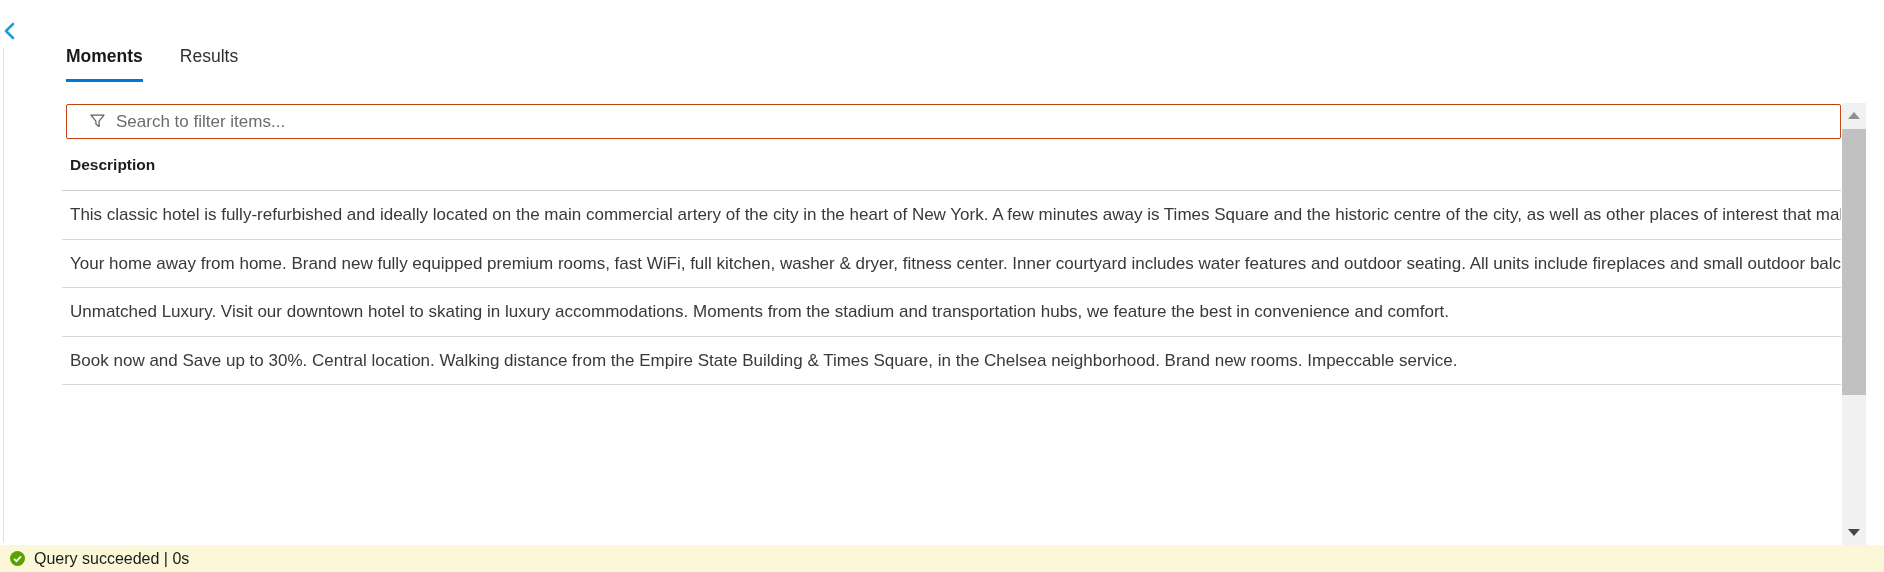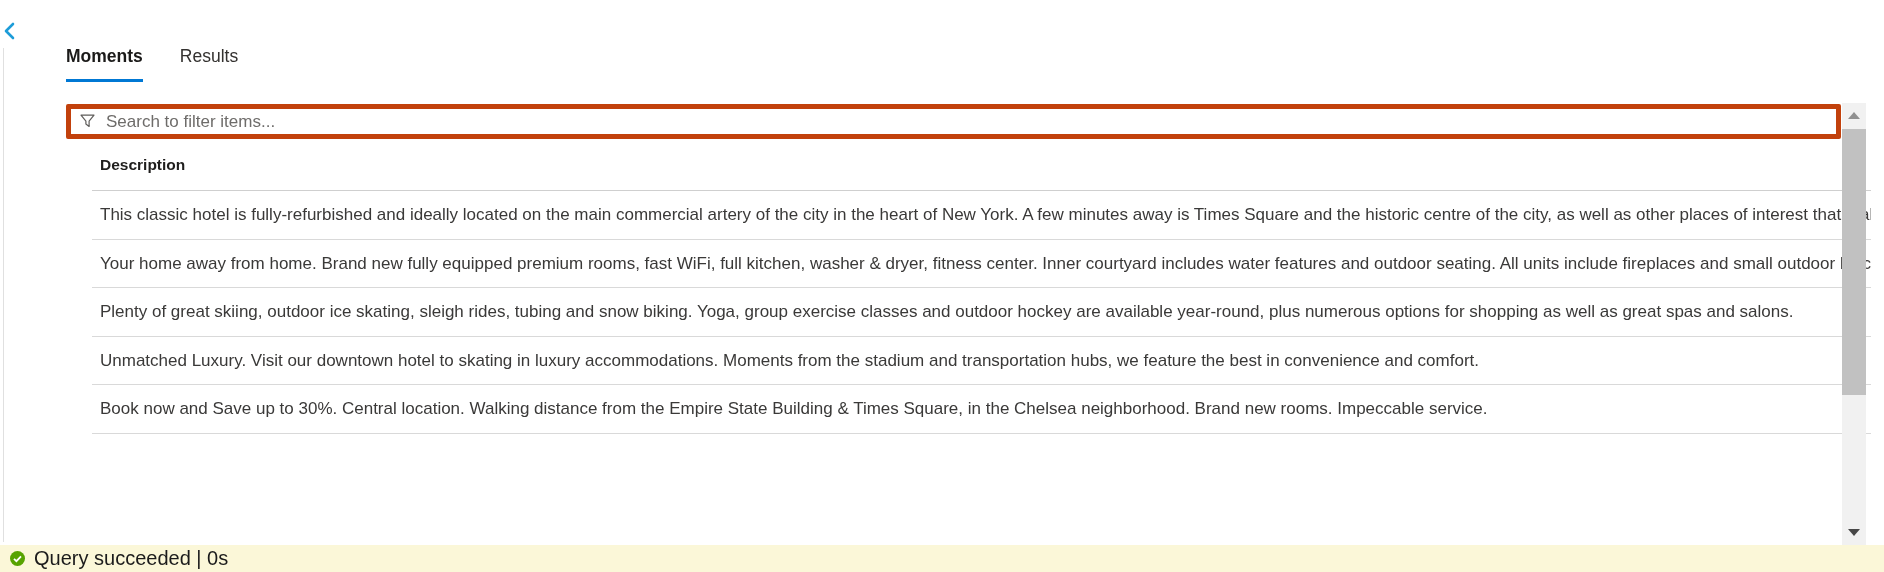--- a/index.html
+++ b/index.html
@@ -12,47 +12,47 @@
   .panel-left-border{position:absolute;left:3px;top:48px;width:1px;height:494px;background:#e0e0e0;}
 
   
   .tabs{position:absolute;left:66px;top:44px;display:flex;gap:37px;}
   .tab{font-size:17.5px;line-height:24px;color:#33312f;padding-bottom:11px;
        border-bottom:3px solid transparent;cursor:pointer;}
   .tab.active{font-weight:700;color:#1b1a19;border-bottom-color:#0078d4;}
 
   
   .searchbox{position:absolute;left:66px;top:104px;width:1775px;height:35px;
-    box-sizing:border-box;border:5px solid #c2410c;border-radius:2px;background:#fff;
-    display:flex;align-items:center;padding:0 8px;}
+    box-sizing:border-box;border:1px solid #c2410c;border-radius:2px;background:#fff;
+    display:flex;align-items:center;padding:0 22px;}
   .searchbox .funnel{flex:0 0 auto;margin-top:1px;}
   .searchbox input{flex:1;border:none;outline:none;background:transparent;
     font-family:inherit;font-size:17px;color:#444;margin-left:8px;}
   .searchbox input::placeholder{color:#6e6c6a;opacity:1;}
 
   
-  .grid{position:absolute;left:62px;top:139px;width:1779px;margin-left:30px;}
+  .grid{position:absolute;left:62px;top:139px;width:1779px;}
   .grid-head{height:51px;line-height:51px;padding-left:8px;border-bottom:1px solid #cfcfcf;
     font-size:15.5px;font-weight:700;color:#1f1e1d;}
   .grid-row{height:47.5px;line-height:47.5px;padding-left:8px;border-bottom:1px solid #d9d9d9;
     font-size:17px;color:#3a3938;white-space:nowrap;overflow:hidden;background:#fff;cursor:default;}
 
   
   .scrollbar{position:absolute;left:1842px;top:103px;width:24px;height:442px;background:#f1f1f1;}
   .sb-btn{position:absolute;left:0;width:24px;height:24px;display:flex;align-items:center;justify-content:center;cursor:pointer;}
   .sb-up{top:0;}
   .sb-down{bottom:1px;}
   .tri-up{width:0;height:0;border-left:6px solid transparent;border-right:6px solid transparent;border-bottom:7px solid #909090;}
   .tri-down{width:0;height:0;border-left:6px solid transparent;border-right:6px solid transparent;border-top:7px solid #474747;}
   .sb-thumb{position:absolute;left:0;top:26px;width:24px;height:266px;background:#c1c1c1;cursor:grab;}
 
   
   .statusbar{position:absolute;left:0;bottom:0;width:100%;height:27px;box-sizing:border-box;
     background:#fbf7d8;display:flex;align-items:center;gap:9px;padding-left:10px;
-    font-size:20px;color:#1b1b1b;}
+    font-size:16px;color:#1b1b1b;}
 </style>
 </head>
 <body>
 
 <div class="back-btn">
   <svg width="14" height="18" viewBox="0 0 14 18">
     <polyline points="11,2 4,9 11,16" fill="none" stroke="#1d9cd8" stroke-width="2.6" stroke-linecap="round" stroke-linejoin="round"></polyline>
   </svg>
 </div>
 
@@ -73,21 +73,20 @@
       <path d="M2 3.2 H15 L10.1 9.2 V14.4 L6.9 12 V9.2 Z" fill="none" stroke="#5f5d5b" stroke-width="1.2" stroke-linejoin="round"></path>
     </svg>
   </span>
   <input type="text" placeholder="Search to filter items..." style="">
 </div>
 
 <div class="grid">
   <div class="grid-head">Description</div>
   <div class="grid-row">This classic hotel is fully-refurbished and ideally located on the main commercial artery of the city in the heart of New York. A few minutes away is Times Square and the historic centre of the city, as well as other places of interest that make New York one of America's most attractive and cosmopolitan cities.</div>
   <div class="grid-row">Your home away from home. Brand new fully equipped premium rooms, fast WiFi, full kitchen, washer &amp; dryer, fitness center. Inner courtyard includes water features and outdoor seating. All units include fireplaces and small outdoor balconies. Pets are welcome.</div>
-  <div class="grid-row">Plenty of great skiing, outdoor ice skating, sleigh rides, tubing and snow biking. Yoga, group exercise classes and outdoor hockey are available year-round, plus numerous options for shopping as well as great spas and salons.</div>
   <div class="grid-row">Unmatched Luxury. Visit our downtown hotel to skating in luxury accommodations. Moments from the stadium and transportation hubs, we feature the best in convenience and comfort.</div>
   <div class="grid-row">Book now and Save up to 30%. Central location. Walking distance from the Empire State Building &amp; Times Square, in the Chelsea neighborhood. Brand new rooms. Impeccable service.</div>
 </div>
 
 <div class="scrollbar">
   <div class="sb-btn sb-up">
       <div class="tri-up"></div>
     </div>
   <div class="sb-thumb"></div>
   <div class="sb-btn sb-down">

